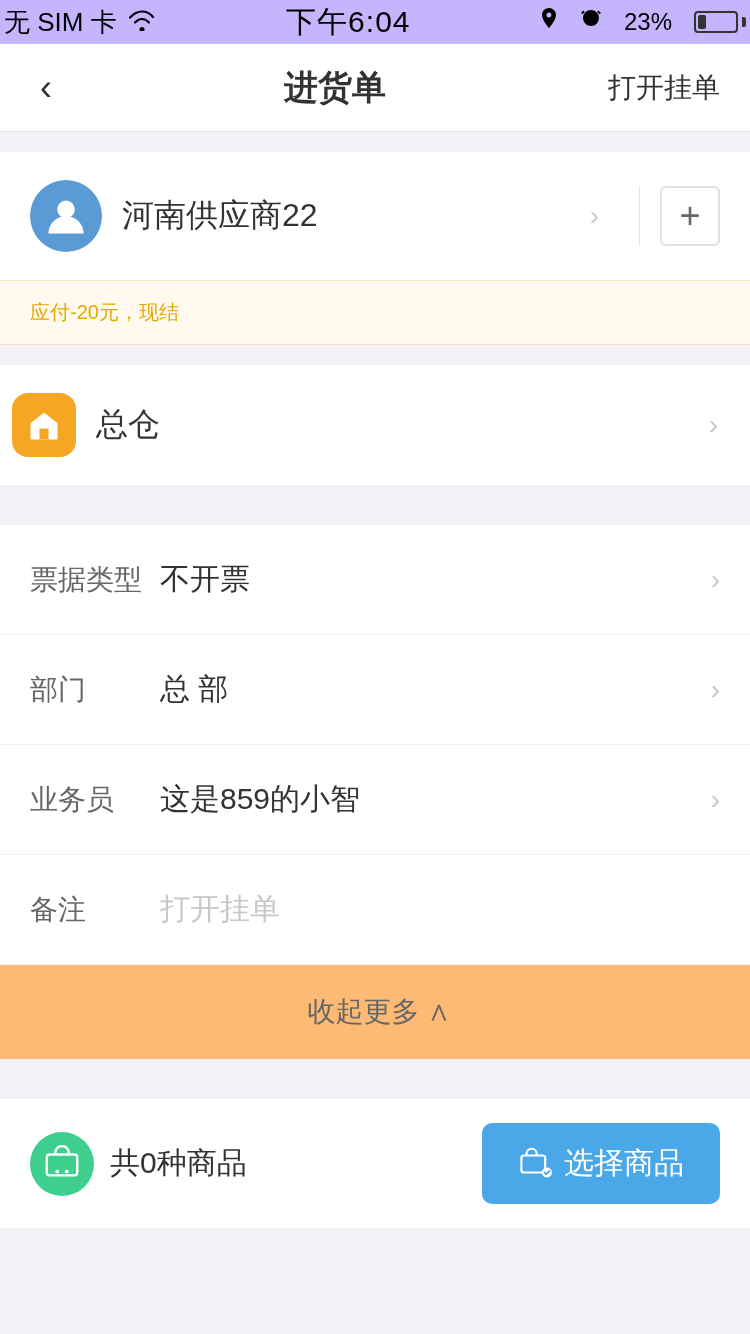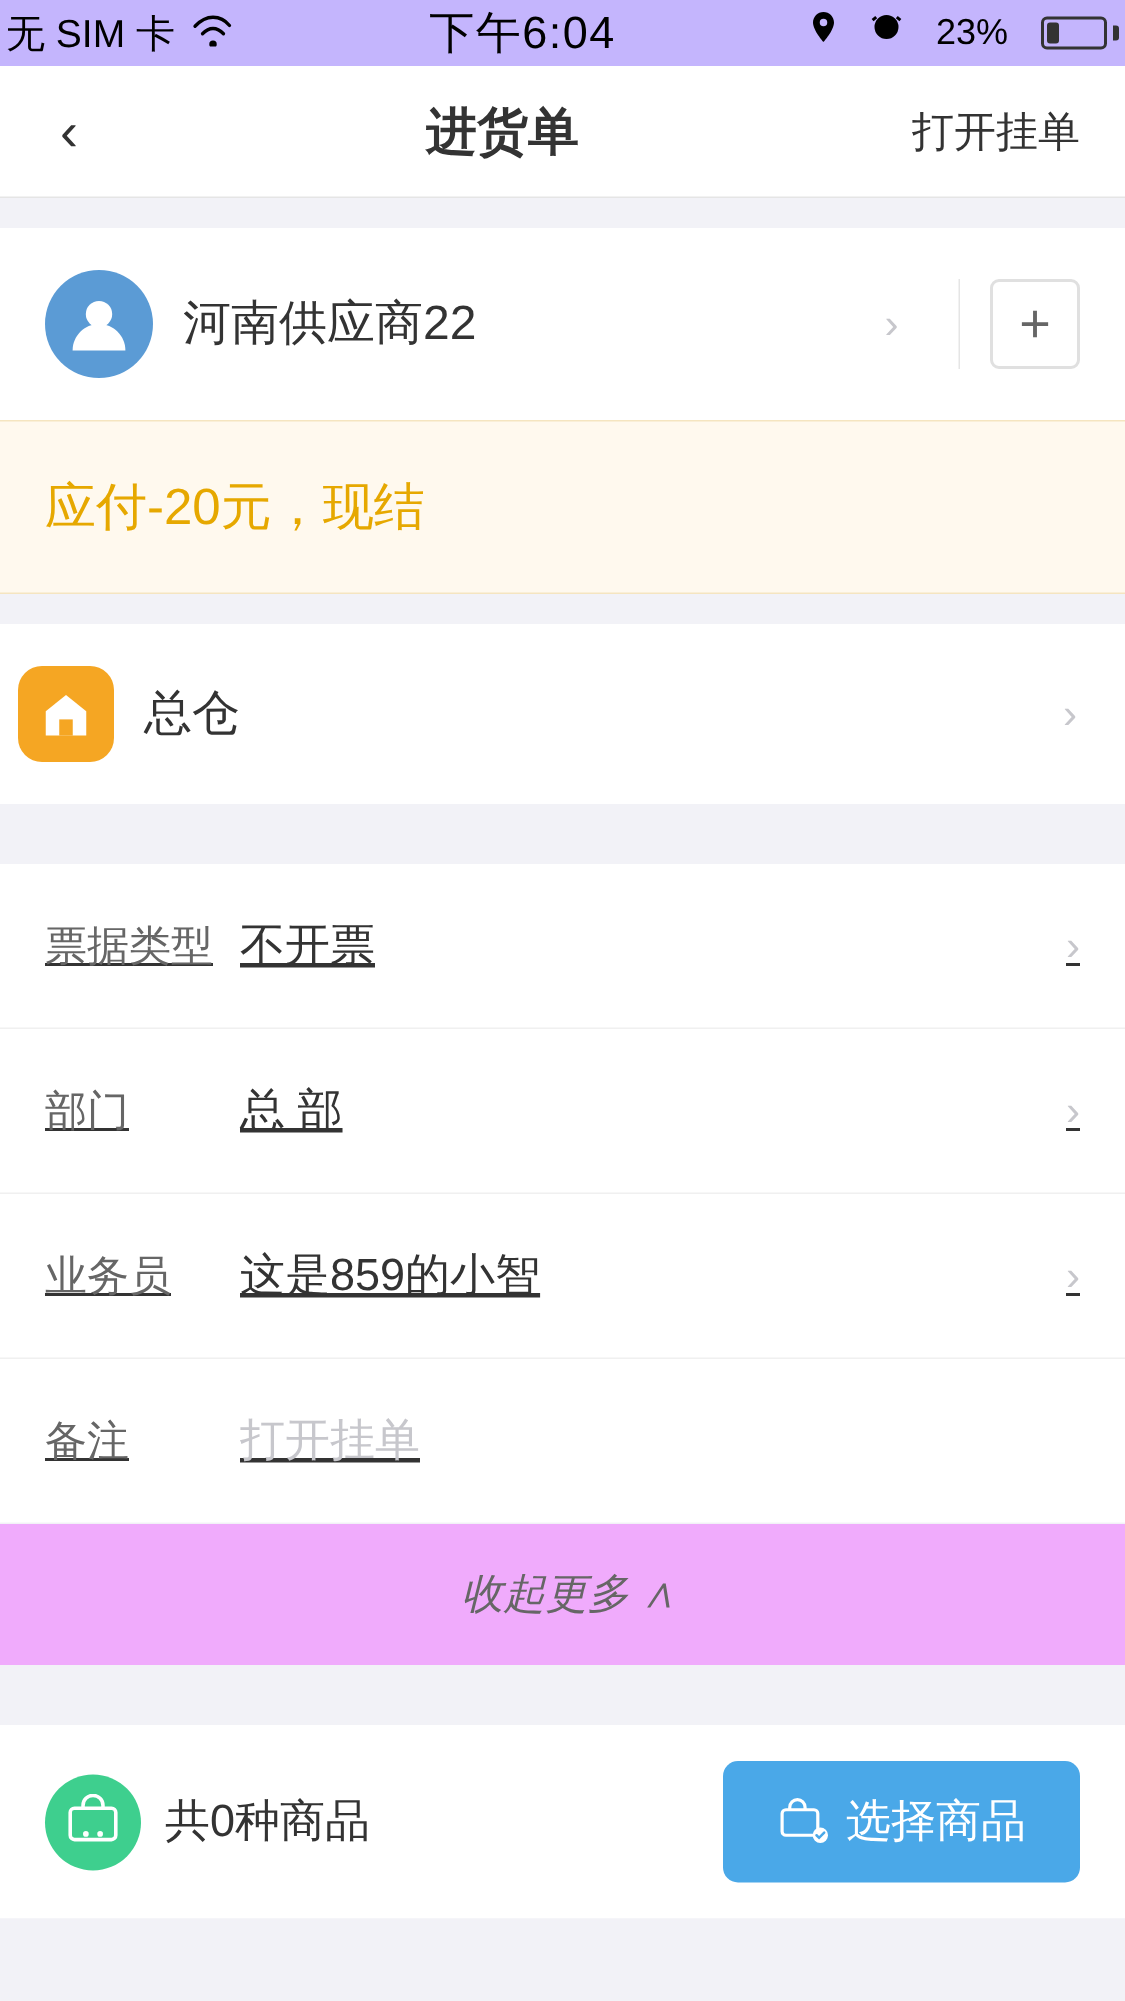--- a/index.html
+++ b/index.html
@@ -113,39 +113,38 @@
       color: #666;
       cursor: pointer;
     }
     .divider-vertical {
       width: 1px; height: 60px; background: #e5e5e5; margin: 0 20px;
     }
 
     
     .notice-banner {
       background: #fff9ee;
-      padding: 34px 30px;
-      font-size: 34px;
+      padding: 18px 30px;
+      font-size: 20px;
       color: #e6a800;
       border-top: 1px solid #f5e5c0;
       border-bottom: 1px solid #f5e5c0;
     }
 
     
     .form-section {
       background: #fff;
       margin-top: 20px;
     }
     .form-row {
       display: flex;
       align-items: center;
       padding: 34px 30px;
       border-bottom: 1px solid #f0f0f0;
       min-height: 100px;
-      text-decoration: underline;
     }
     .form-row:last-child { border-bottom: none; }
     .form-row-icon {
       width: 64px; height: 64px;
       border-radius: 16px;
       background: #f5a623;
       display: flex; align-items: center; justify-content: center;
       margin-right: 20px;
       flex-shrink: 0;
     }
@@ -170,30 +169,29 @@
 
     
     .warehouse-row {
       display: flex;
       align-items: center;
       padding: 28px 12px;
     }
 
     
     .collapse-row {
-      background: #f0abfc;
+      background: #fdba74;
       display: flex;
       align-items: flex-end;
       justify-content: center;
       padding: 28px 30px;
       margin-top: 1px;
       font-size: 28px;
       color: #666;
       cursor: pointer;
-      font-style: italic;
     }
     .collapse-row span { margin-left: 8px; }
 
     
     .bottom-bar {
       background: #fff;
       display: flex;
       align-items: center;
       justify-content: space-between;
       padding: 24px 30px;

